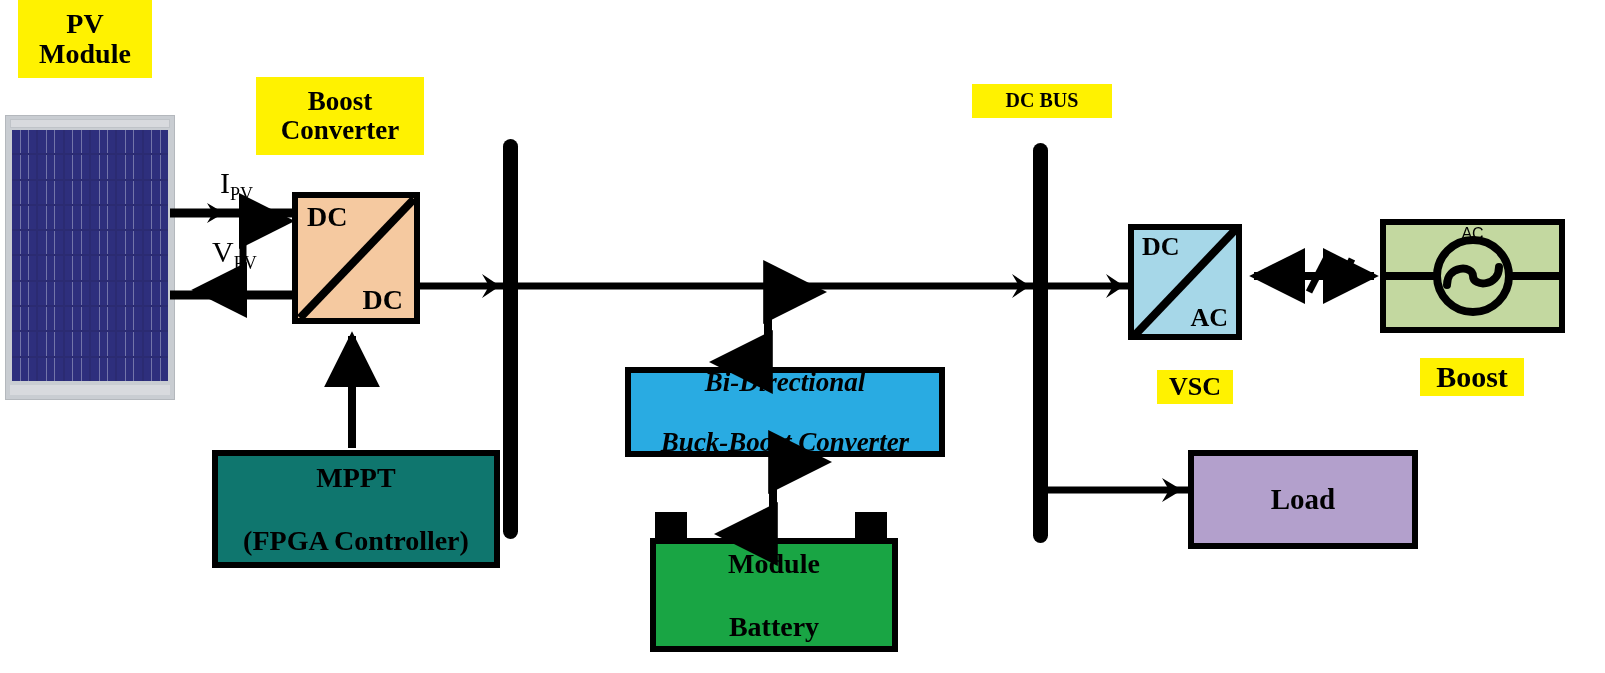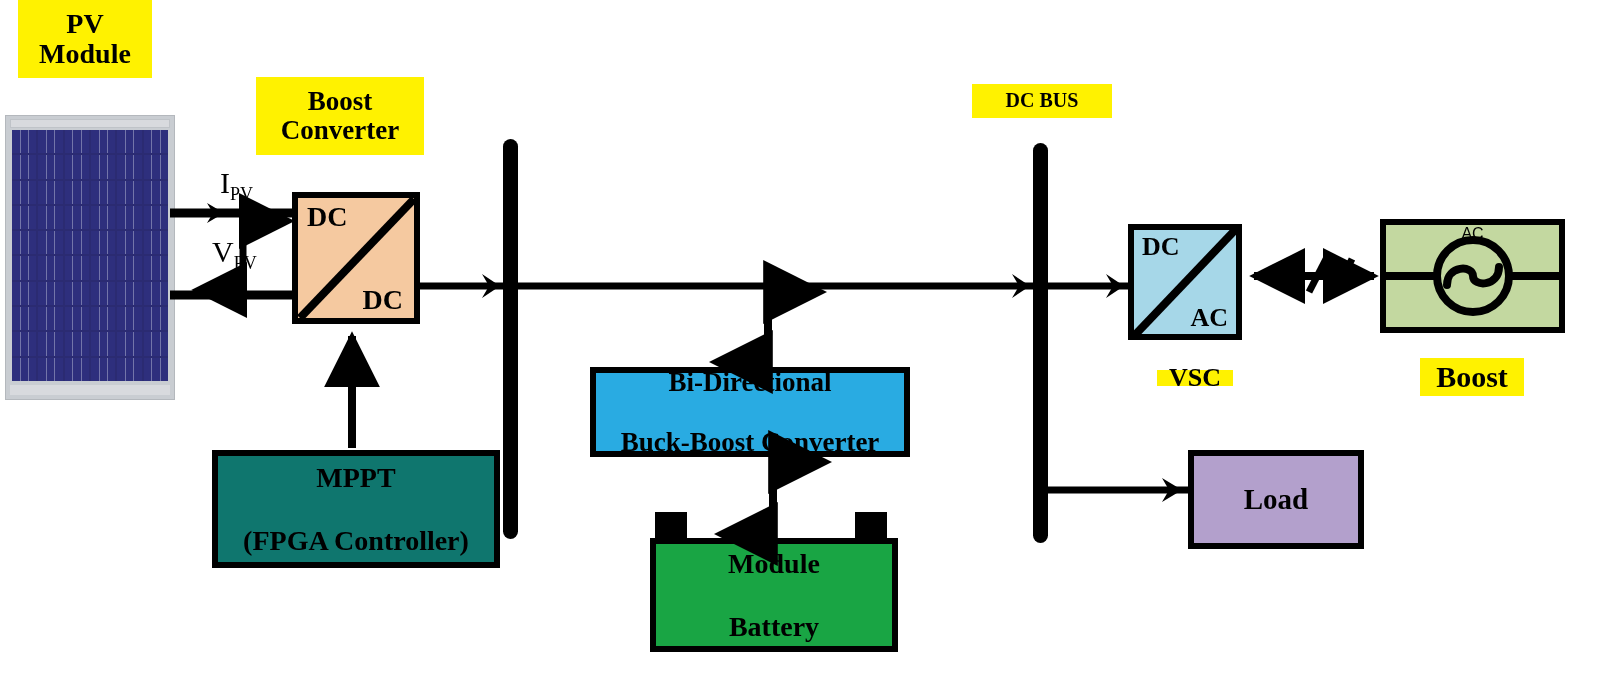--- a/index.html
+++ b/index.html
@@ -189,37 +189,37 @@
         <div class="pv-cell"></div>
     </div>
     <div id="pv-botbar"></div>
   </div>
 
   <div class="abs tag" id="tag-boost" style="left:256px; top:77px; width:168px; height:78px; font-size:27px;">Boost
 Converter</div>
 
   <div class="abs tag" id="tag-dcbus" style="left:972px; top:84px; width:140px; height:34px; font-size:20px;">DC BUS</div>
 
-  <div class="abs tag" id="tag-vsc" style="left:1157px; top:370px; width:76px; height:16px; font-size:26px;">VSC</div>
+  <div class="abs tag" id="tag-vsc" style="left:1157px; top:370px; width:76px; height:34px; font-size:26px;">VSC</div>
 
   <div class="abs tag" id="tag-grid" style="left:1420px; top:358px; width:104px; height:38px; font-size:30px;">Boost</div>
 
   <div class="conv-box" id="boost-box" style="left:292px; top:192px; width:128px; height:132px; background:#F5C9A0;">
     <div class="conv-label" style="left:9px; top:3px; font-size:28px;">DC</div>
     <div class="conv-label" style="right:11px; bottom:2px; font-size:28px;">DC</div>
   </div>
 
   <div class="abs block" id="mppt-box" style="left:212px; top:450px; width:288px; height:118px; background:#0f766e; font-size:28px;">
     <div>
       <div>MPPT</div>
       <div>(FPGA Controller)</div>
     </div>
   </div>
 
-  <div class="abs block" id="bidir-box" style="left:590px; top:367px; width:320px; height:90px; background:#29ABE2; font-size:27px;">
+  <div class="abs block" id="bidir-box" style="left:625px; top:367px; width:320px; height:90px; background:#29ABE2; font-size:27px;font-style:italic;">
     <div>
       <div>Bi-Directional</div>
       <div>Buck-Boost Converter</div>
     </div>
   </div>
 
   <div class="abs bat-term" style="left:655px; top:512px; width:32px; height:32px;"></div>
   <div class="abs bat-term" style="left:855px; top:512px; width:32px; height:32px;"></div>
   <div class="abs block" id="battery-box" style="left:650px; top:538px; width:248px; height:114px; background:#19A544; font-size:28px;">
     <div>
@@ -230,21 +230,21 @@
 
   <div class="conv-box" id="vsc-box" style="left:1128px; top:224px; width:114px; height:116px; background:#A6D7E8;">
     <div class="conv-label" style="left:8px; top:2px; font-size:26px;">DC</div>
     <div class="conv-label" style="right:8px; bottom:1px; font-size:26px;">AC</div>
   </div>
 
   <div class="conv-box" id="grid-box" style="left:1380px; top:219px; width:185px; height:114px; background:#C3D8A0;">
     <div class="conv-label" style="left:0; right:0; top:0px; text-align:center; font-size:16px; font-family:'Liberation Sans', sans-serif; font-weight:normal;">AC</div>
   </div>
 
-  <div class="abs block" id="load-box" style="left:1188px; top:450px; width:176px; height:99px; background:#B3A0CC; font-size:29px;">
+  <div class="abs block" id="load-box" style="left:1188px; top:450px; width:230px; height:99px; background:#B3A0CC; font-size:29px;">
     <span>Load</span>
   </div>
 
   <div class="abs busbar" id="left-bus" style="left:503px; top:139px; width:15px; height:400px;"></div>
   <div class="abs busbar" id="right-bus" style="left:1033px; top:143px; width:15px; height:400px;"></div>
 
   <svg class="overlay" viewBox="0 0 1605 673">
     <defs>
       <marker id="arrowOpen" markerWidth="9" markerHeight="9" refX="8" refY="4.5" orient="auto" markerUnits="strokeWidth">
         <path d="M0,0 L9,4.5 L0,9 L2.6,4.5 Z" fill="#000"></path>

